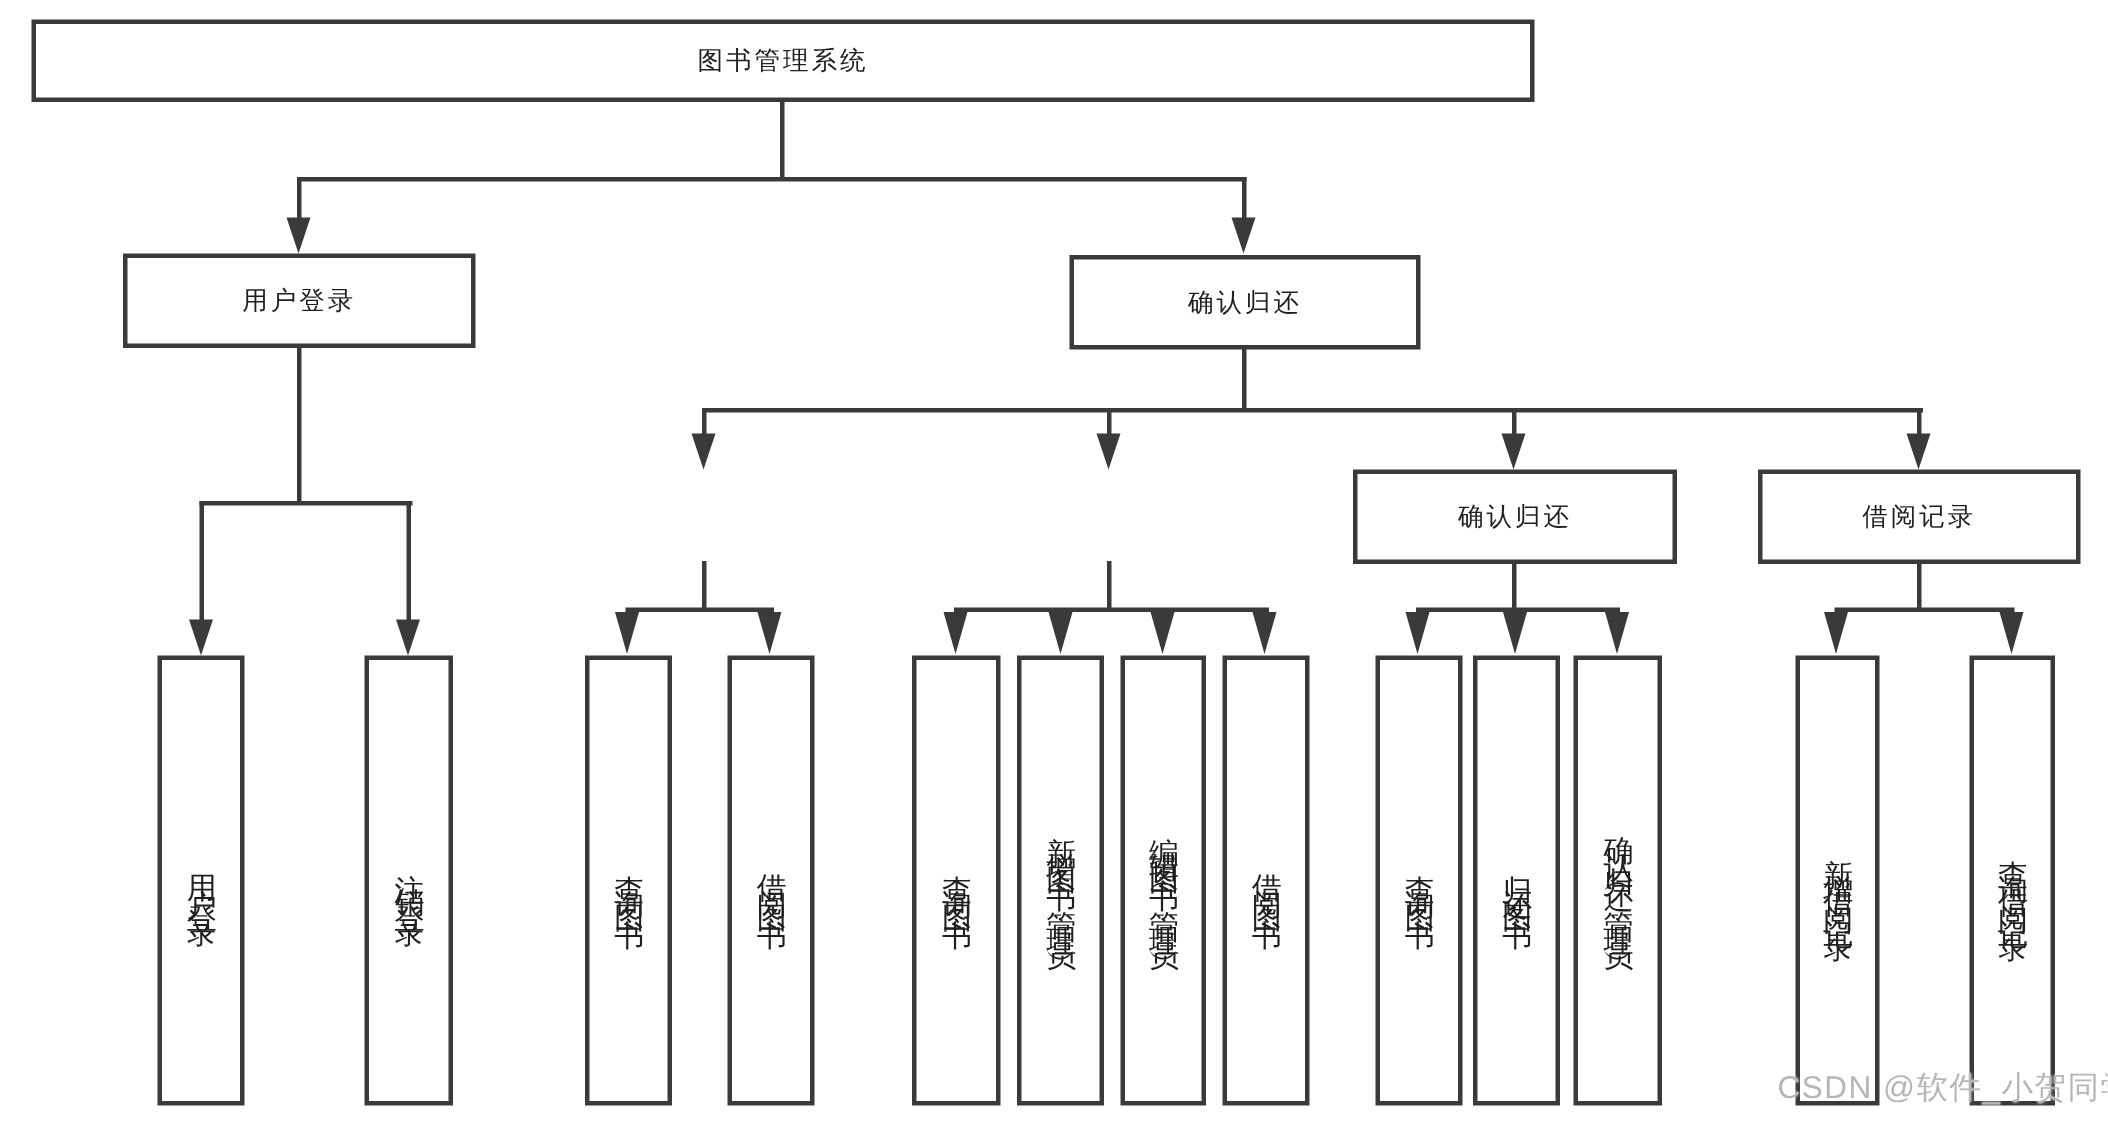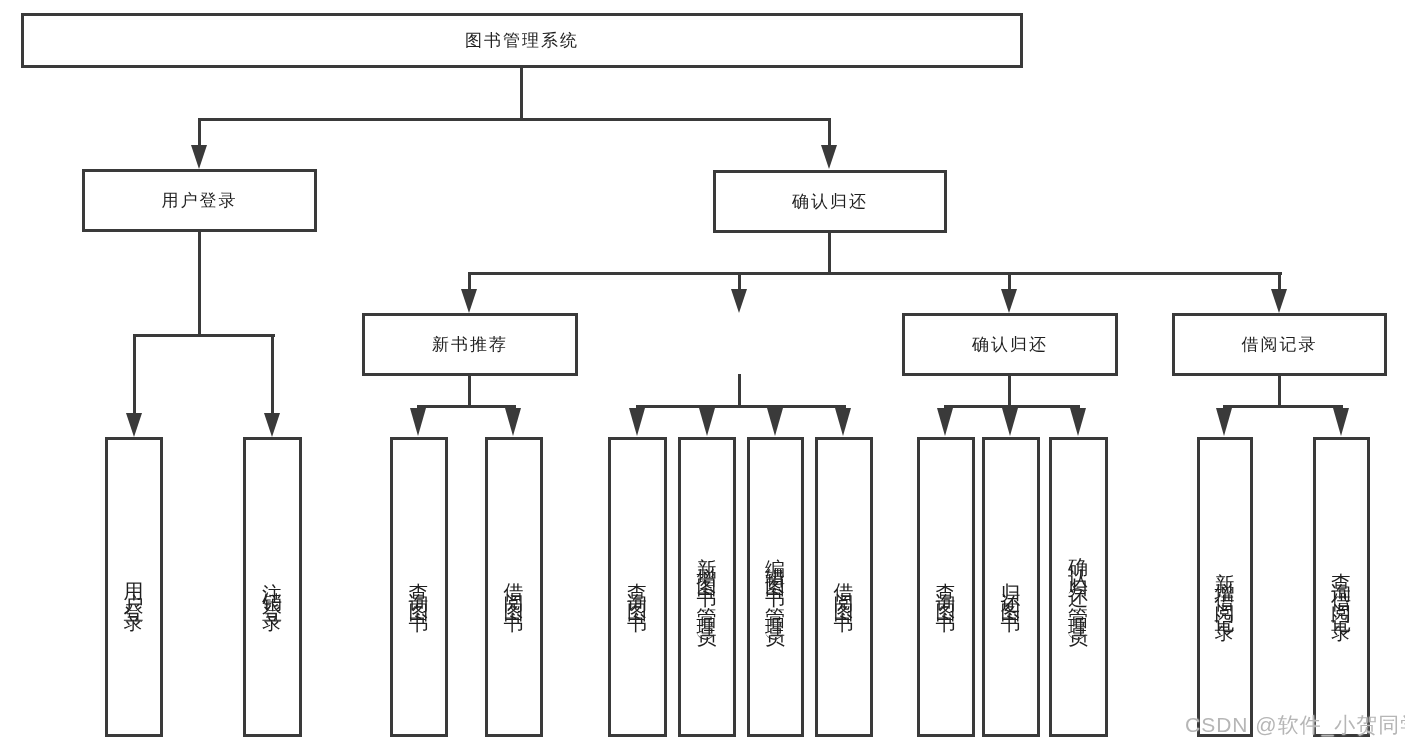--- a/index.html
+++ b/index.html
@@ -89,21 +89,20 @@
   <div class="hl" style="left:468px;top:272px;width:814px"></div>
   <div class="vl" style="left:468px;top:272px;height:19px"></div>
   <div class="arrow" style="left:461px;top:289px"></div>
   <div class="vl" style="left:738px;top:272px;height:19px"></div>
   <div class="arrow" style="left:731px;top:289px"></div>
   <div class="vl" style="left:1008px;top:272px;height:19px"></div>
   <div class="arrow" style="left:1001px;top:289px"></div>
   <div class="vl" style="left:1278px;top:272px;height:19px"></div>
   <div class="arrow" style="left:1271px;top:289px"></div>
 
-  <div class="box h" style="left:362px;top:313px;width:216px;height:63px">新书推荐</div>
   <div class="box h" style="left:902px;top:313px;width:216px;height:63px">确认归还</div>
   <div class="box h" style="left:1172px;top:313px;width:215px;height:63px">借阅记录</div>
 
   <div class="vl" style="left:468px;top:374px;height:34px"></div>
   <div class="hl" style="left:417px;top:405px;width:99px"></div>
   <div class="arrow tall" style="left:410px;top:408px"></div>
   <div class="arrow tall" style="left:505px;top:408px"></div>
 
   <div class="vl" style="left:738px;top:374px;height:34px"></div>
   <div class="hl" style="left:636px;top:405px;width:210px"></div>

